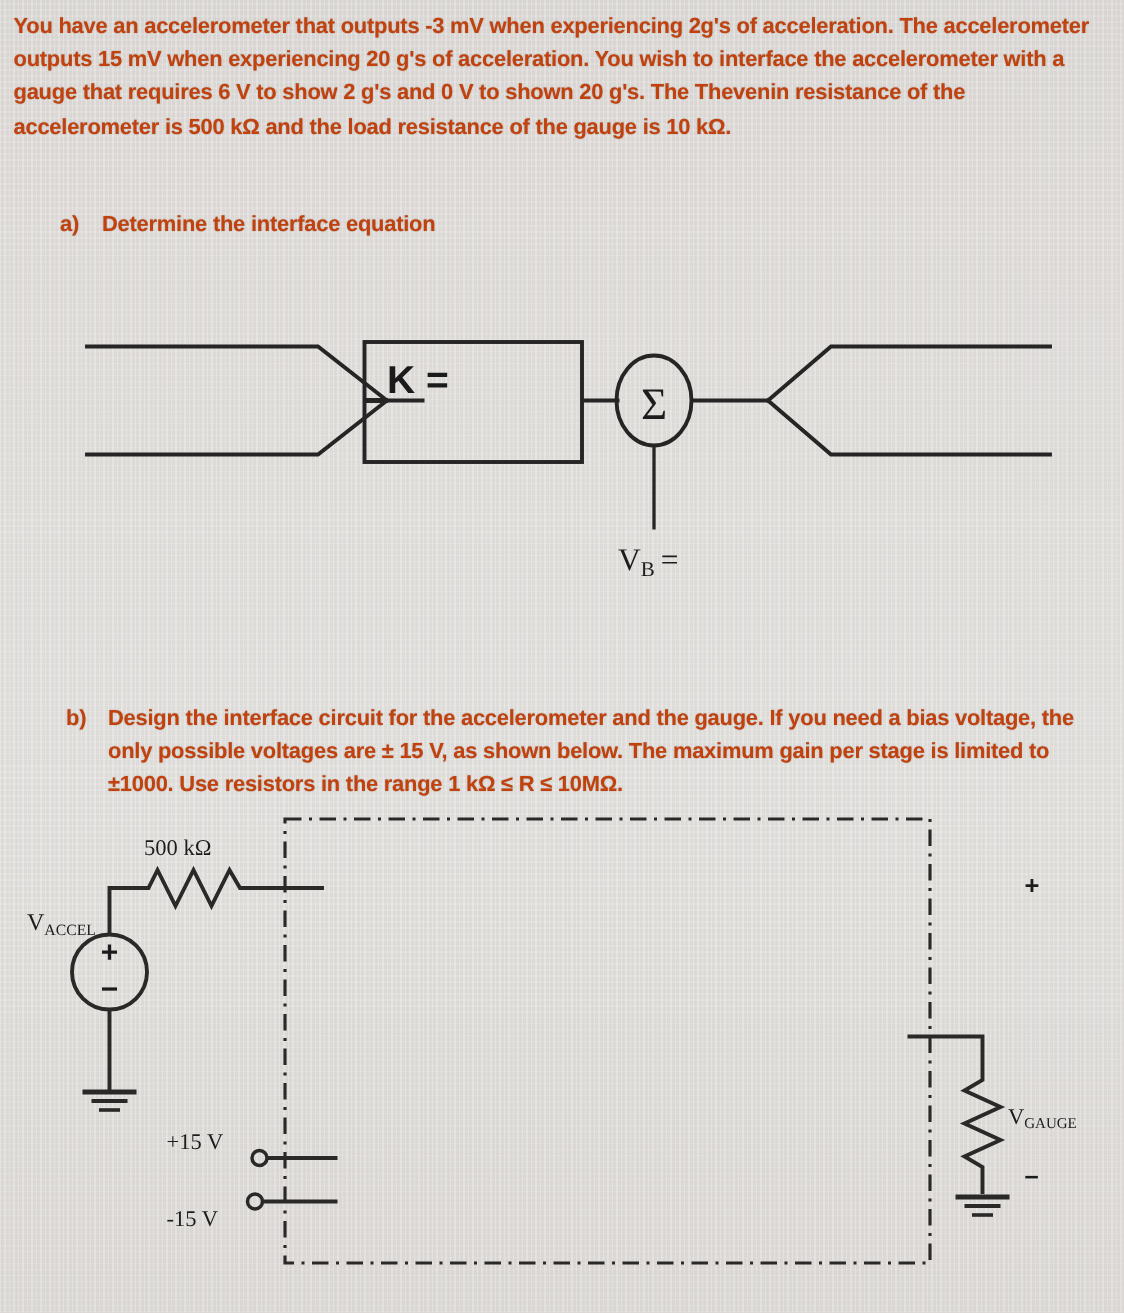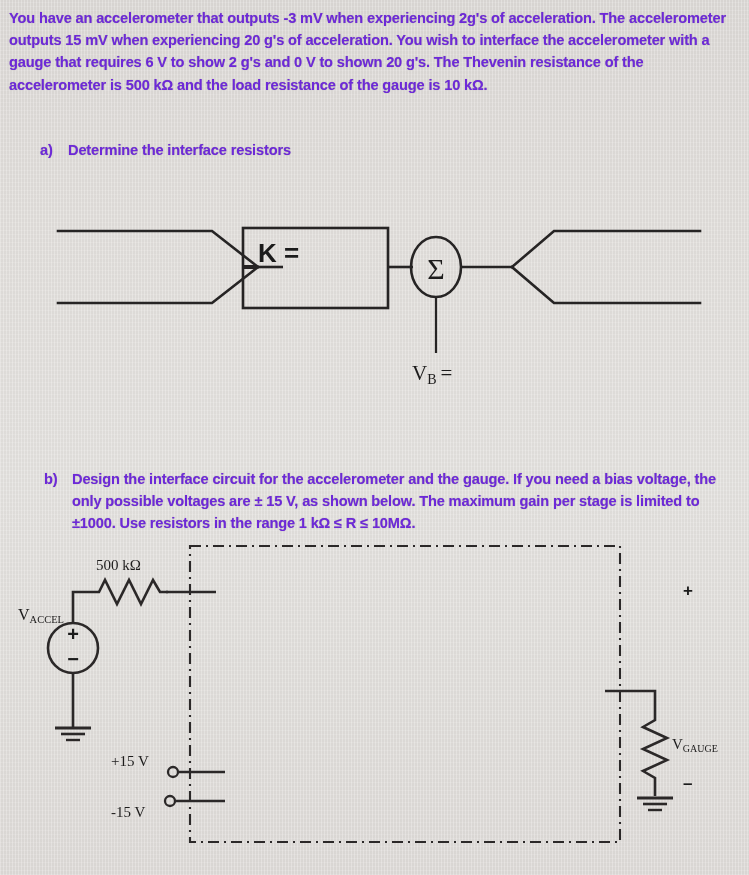--- a/index.html
+++ b/index.html
@@ -25,21 +25,21 @@
       repeating-linear-gradient(90deg, rgba(255,255,255,0.22) 0px, rgba(255,255,255,0.22) 1px, rgba(0,0,0,0.015) 1px, rgba(0,0,0,0.015) 3px),
       repeating-linear-gradient(0deg, rgba(255,255,255,0.10) 0px, rgba(255,255,255,0.10) 1px, rgba(0,0,0,0.012) 1px, rgba(0,0,0,0.012) 4px);
     opacity: .85;
   }
   .prose {
     position: absolute;
     font-weight: 700;
     font-size: 14.6px;
     line-height: 22.2px;
     letter-spacing: -0.15px;
-    color: #6d28d9;
+    color: #c2410c;
     text-shadow: 0 0 1px rgba(60,55,55,0.35);
   }
   #intro-paragraph {
     left: 9px;
     top: 7px;
     width: 722px;
   }
   #part-a-block {
     left: 40px;
     top: 139px;
@@ -80,21 +80,21 @@
 </style>
 </head>
 <body>
 
 <div class="paper-noise"></div>
 
 <div class="prose" id="intro-paragraph">You have an accelerometer that outputs -3 mV when experiencing 2g's of acceleration.  The accelerometer outputs 15 mV when experiencing 20 g's of acceleration.   You wish to interface the accelerometer with a gauge that requires 6 V to show 2 g's and 0 V to shown 20 g's.  The Thevenin resistance of the accelerometer is 500 kΩ and the load resistance of the gauge is 10 kΩ.</div>
 
 <div class="prose" id="part-a-block">
   <span class="marker">a)</span>
-  <span class="item-text">Determine the interface resistors</span>
+  <span class="item-text">Determine the interface equation</span>
 </div>
 
 <svg id="block-diagram-svg" width="670" height="185" viewBox="0 0 670 185">
 
   <g fill="none" stroke="#262424" stroke-width="2.6" stroke-linecap="square">
     <path d="M 18 26 L 172 26 L 218 62"></path>
     <path d="M 18 98 L 172 98 L 218 62"></path>
   </g>
 
   <line x1="216" y1="62" x2="204" y2="62" stroke="#262424" stroke-width="2.6"></line>

